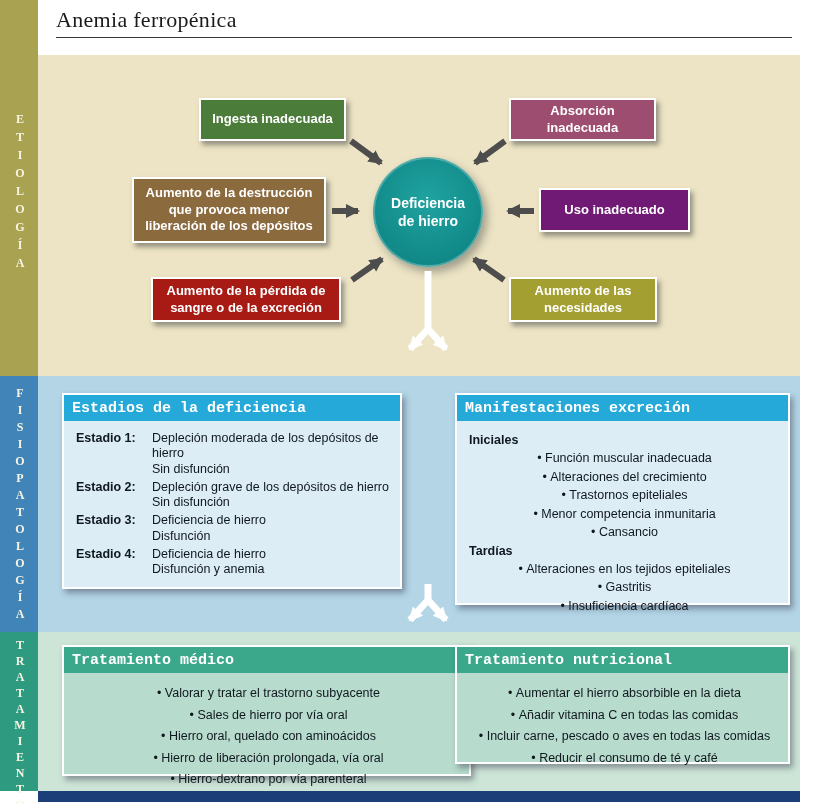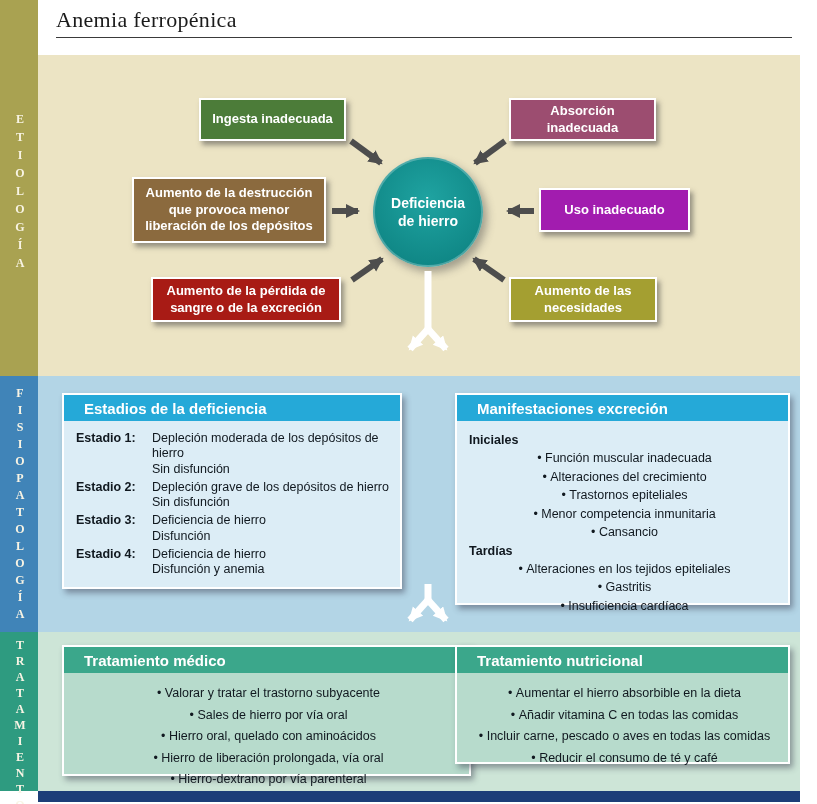--- a/index.html
+++ b/index.html
@@ -29,36 +29,36 @@
            font-size:22px; font-weight:500; color:#1b1b1b; letter-spacing:0.3px; }
   .title-rule { position:absolute; left:56px; top:37px; width:736px; height:1px; background:#3a3a3a; }
 
   
   .cause { position:absolute; display:flex; align-items:center; justify-content:center;
            text-align:center; color:#fff; font-weight:bold; font-size:13px; line-height:1.3;
            border:2px solid #ffffff; box-shadow:3px 4px 5px rgba(60,60,60,0.5); padding:3px 8px; }
   .c-ingesta      { left:199px; top:98px;  width:147px; height:43px; background:#4c7c39; }
   .c-absorcion    { left:509px; top:98px;  width:147px; height:43px; background:#9c4d70; }
   .c-destruccion  { left:132px; top:177px; width:194px; height:66px; background:#8b6a3e; }
-  .c-uso          { left:539px; top:188px; width:151px; height:44px; background:#a21caf; }
+  .c-uso          { left:539px; top:188px; width:151px; height:44px; background:#701a75; }
   .c-perdida      { left:151px; top:277px; width:190px; height:45px; background:#a81b15; }
   .c-necesidades  { left:509px; top:277px; width:148px; height:45px; background:#a49f31; }
 
   .circle { position:absolute; left:373px; top:157px; width:110px; height:110px; border-radius:50%;
             background:radial-gradient(circle at 50% 38%, #1fa3a1, #0b7f7e);
             display:flex; align-items:center; justify-content:center; text-align:center;
             color:#fff; font-weight:bold; font-size:14px; line-height:1.3; padding:10px;
             border:2px solid rgba(255,255,255,0.25); box-shadow:4px 5px 8px rgba(70,70,70,0.45); }
 
   .overlay { position:absolute; left:0; top:0; z-index:3; pointer-events:none; }
 
   
   .panel { position:absolute; border:2px solid #ffffff; box-shadow:3px 4px 6px rgba(50,50,70,0.45); z-index:2; }
-  .panel-header { height:26px; display:flex; align-items:center; padding-left:20px;
-                  color:#fff; font-weight:bold; font-size:15px; }
+  .panel-header { height:26px; display:flex; align-items:center; padding-left:8px;
+                  color:#fff; font-weight:bold; font-size:15px;font-family:Liberation Mono, monospace; }
   .hdr-cyan { background:#25a9d8; }
   .hdr-teal { background:#3ba78b; }
   .panel-body { font-size:12.5px; color:#10181f; height:calc(100% - 26px); }
   .body-blue  { background:#dcedf6; padding:10px 8px 4px 12px; }
   .body-green { background:#b7dbcc; padding:12px 8px 4px 12px; }
 
   .p-estadios       { left:62px;  top:393px; width:340px; height:196px; }
   .p-manifestaciones{ left:455px; top:393px; width:335px; height:212px; }
   .p-medico         { left:62px;  top:645px; width:409px; height:131px; }
   .p-nutricional    { left:455px; top:645px; width:335px; height:119px; }

